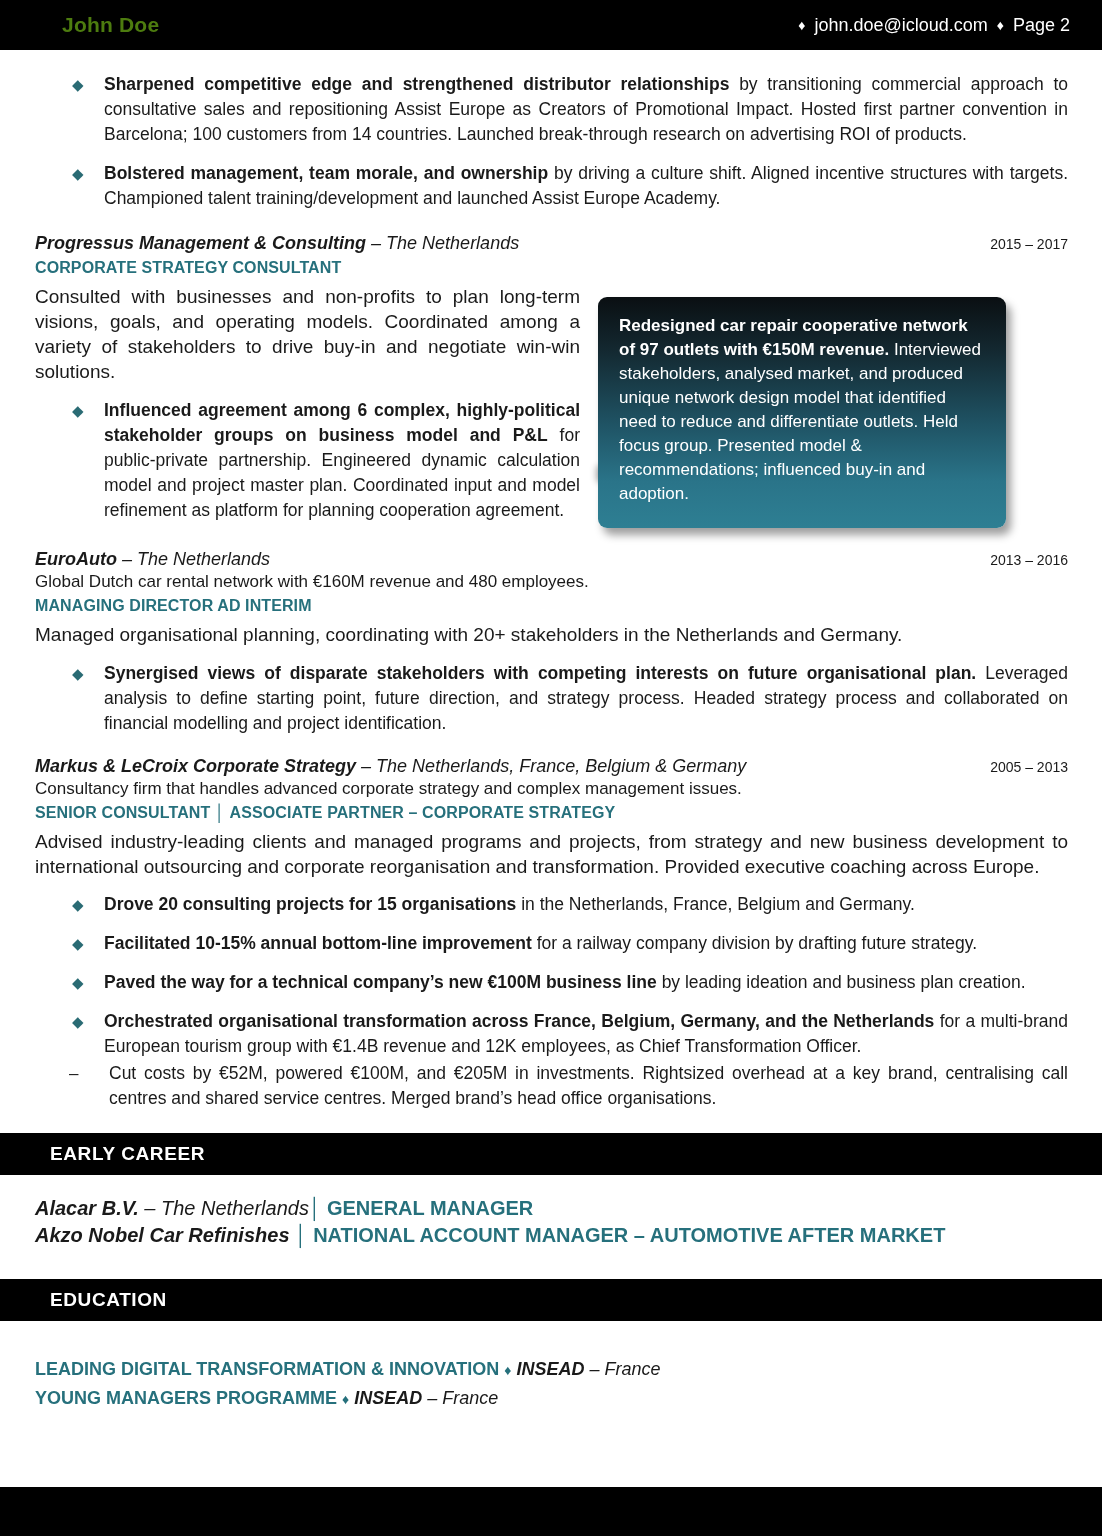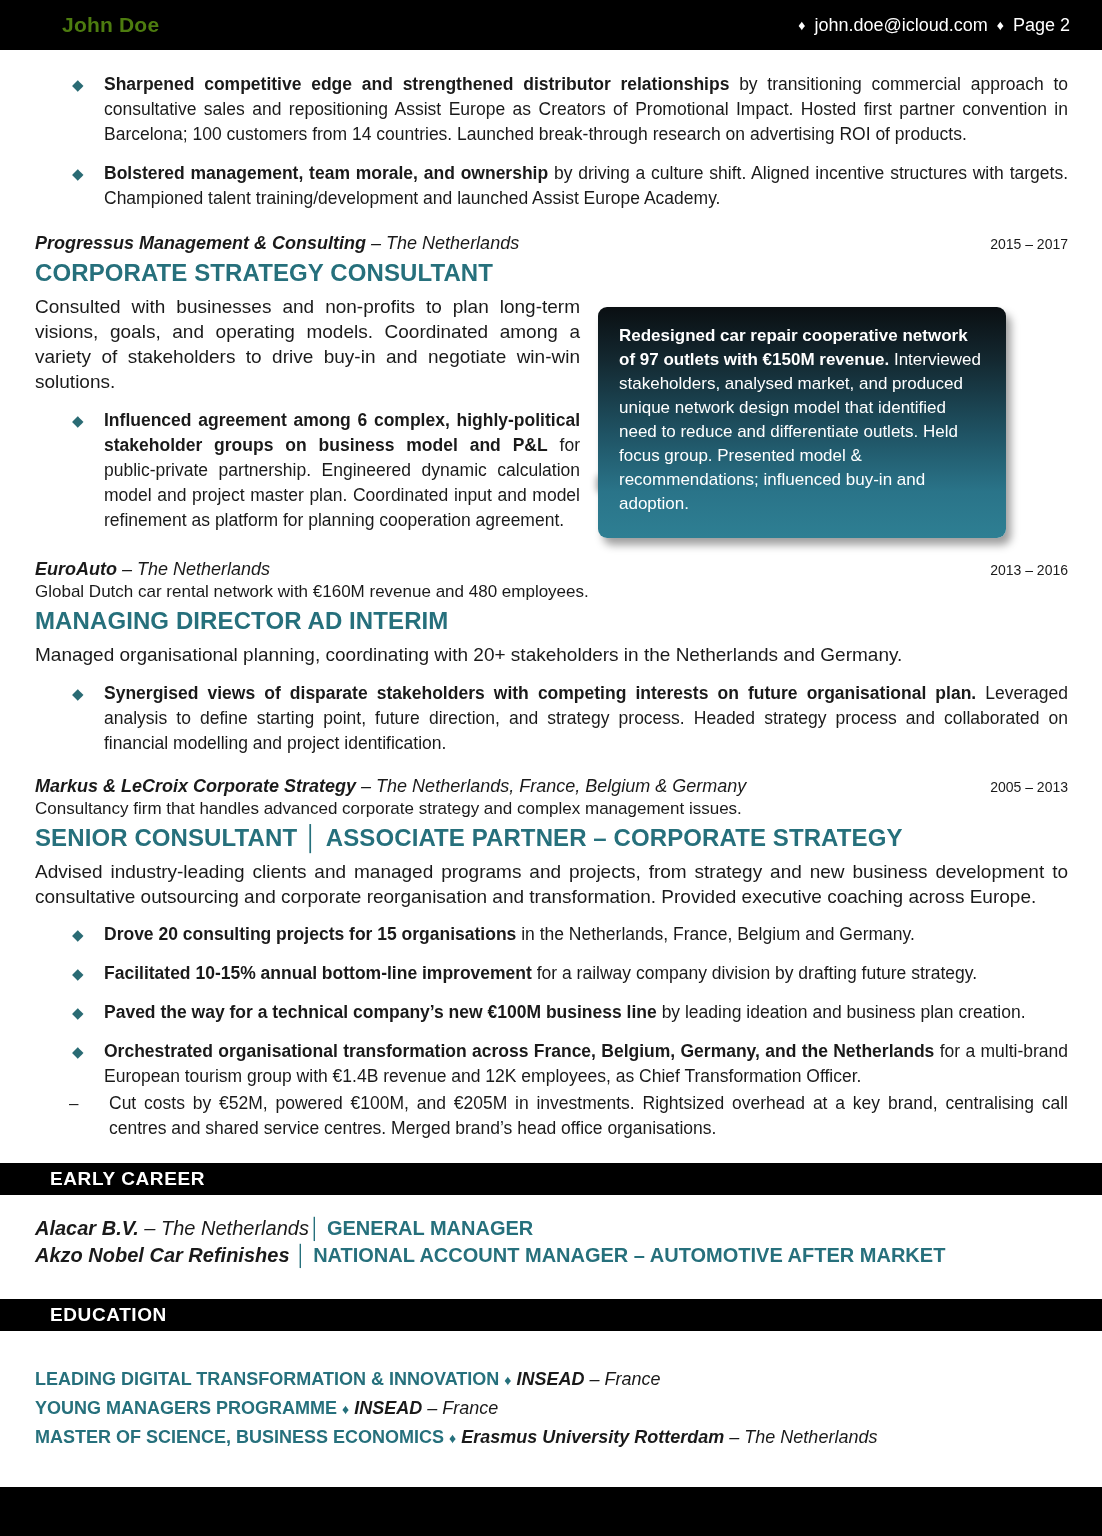--- a/index.html
+++ b/index.html
@@ -120,21 +120,21 @@
   .dates {
     font-size: 14px;
     white-space: nowrap;
   }
   .tagline {
     font-size: 17px;
     margin-top: 2px;
   }
   .jobtitle {
     color: #26707c;
-    font-size: 24px;
+    font-size: 16px;
     font-weight: bold;
     letter-spacing: 0.1px;
     margin-top: 5px;
   }
   .jobtitle .sep { font-weight: normal; }
   .para {
     font-size: 19px;
     line-height: 25px;
     text-align: justify;
     margin-top: 7px;
@@ -175,21 +175,21 @@
     height: 16px;
     background: #2e7f93;
     box-shadow: -2px 4px 6px rgba(0,0,0,0.30);
     border-bottom-left-radius: 3px;
   }
 
   
   .section-band {
     width: 1102px;
     background: #000000;
-    height: 32px;
+    height: 42px;
     display: flex;
     align-items: center;
     box-sizing: border-box;
     padding-left: 50px;
   }
   .section-band .stitle {
     color: #ffffff;
     font-size: 19px;
     font-weight: bold;
     letter-spacing: 0.6px;
@@ -318,21 +318,21 @@
     </div>
 
     <div class="jobhead" style="margin-top:20px">
       <div class="company">
         <span class="cname">Markus &amp; LeCroix Corporate Strategy</span><span class="cloc"> – The Netherlands, France, Belgium &amp; Germany</span>
       </div>
       <div class="dates">2005 – 2013</div>
     </div>
     <div class="tagline">Consultancy firm that handles advanced corporate strategy and complex management issues.</div>
     <div class="jobtitle"><span>SENIOR CONSULTANT</span><span class="sep"> │ </span><span>ASSOCIATE PARTNER – CORPORATE STRATEGY</span></div>
-    <div class="para">Advised industry-leading clients and managed programs and projects, from strategy and new business development to consultative outsourcing and corporate reorganisation and transformation. Provided executive coaching across Europe.</div>
+    <div class="para">Advised industry-leading clients and managed programs and projects, from strategy and new business development to international outsourcing and corporate reorganisation and transformation. Provided executive coaching across Europe.</div>
 
     <div style="margin-top:13px">
       <div class="bullet">
         <span class="dia">◆</span>
         <span class="btext"><b>Drove 20 consulting projects for 15 organisations</b><span> in the Netherlands, France, Belgium and Germany.</span></span>
       </div>
       <div class="bullet">
         <span class="dia">◆</span>
         <span class="btext"><b>Facilitated 10-15% annual bottom-line improvement</b><span> for a railway company division by drafting future strategy.</span></span>
       </div>
@@ -373,21 +373,16 @@
     <div class="edu-line">
       <span class="edu-prog">LEADING DIGITAL TRANSFORMATION &amp; INNOVATION</span>
       <span class="edu-dia">♦</span>
       <span class="edu-inst">INSEAD</span><span class="edu-country"> – France</span>
     </div>
     <div class="edu-line">
       <span class="edu-prog">YOUNG MANAGERS PROGRAMME</span>
       <span class="edu-dia">♦</span>
       <span class="edu-inst">INSEAD</span><span class="edu-country"> – France</span>
     </div>
-    <div class="edu-line">
-      <span class="edu-prog">MASTER OF SCIENCE, BUSINESS ECONOMICS</span>
-      <span class="edu-dia">♦</span>
-      <span class="edu-inst">Erasmus University Rotterdam</span><span class="edu-country"> – The Netherlands</span>
-    </div>
   </div>
 </div>
 
 <div class="footer-bar"></div>
 
 </body></html>

